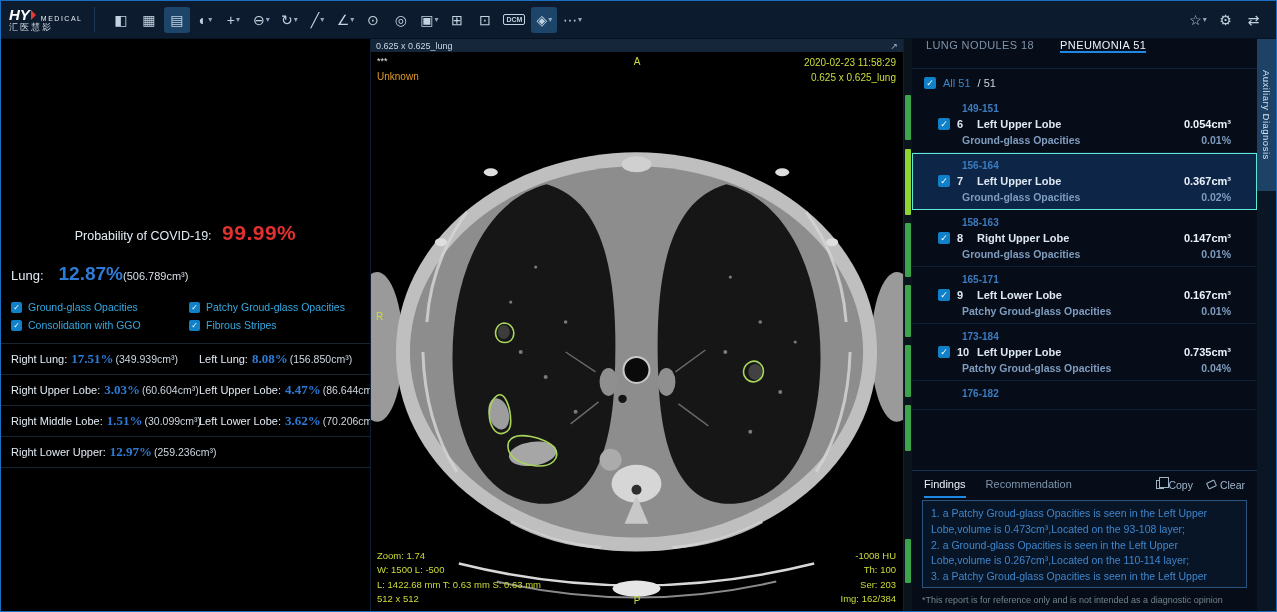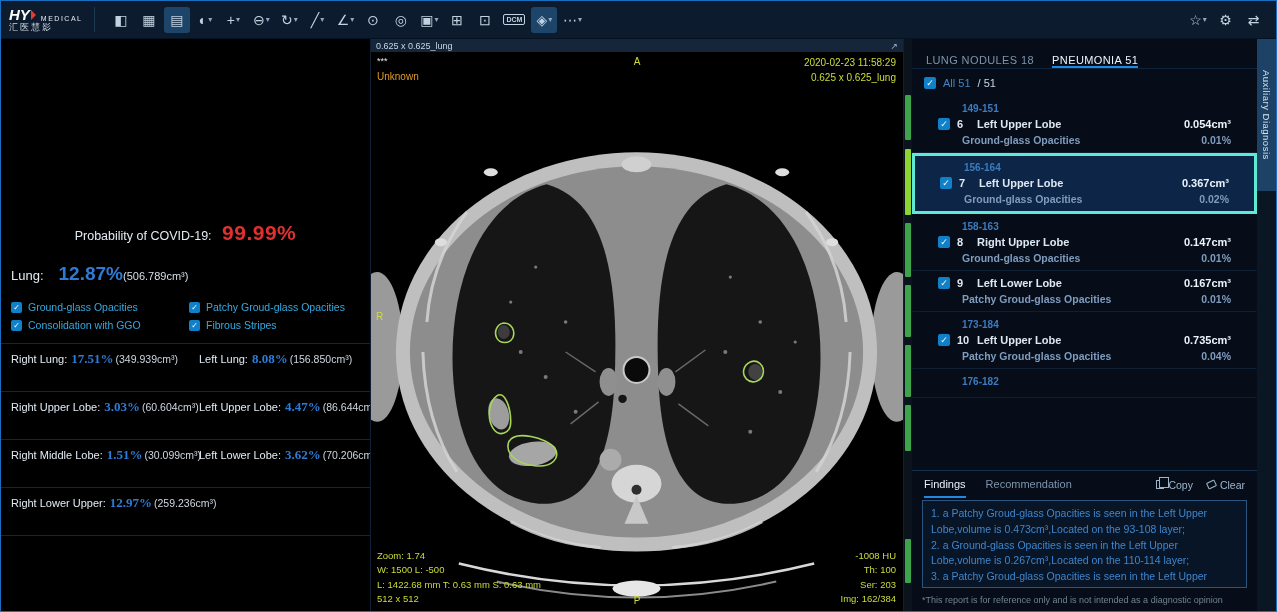--- a/index.html
+++ b/index.html
@@ -42,21 +42,21 @@
   .lung-line { margin:18px 0 0 10px; display:flex; align-items:baseline; }
   .lung-label { font-size:13px; color:#e2ebf4; }
   .lung-percent { font-size:19px; color:#2e7bd6; font-weight:bold; margin-left:15px; }
   .lung-volume { font-size:11px; color:#d7dfe8; }
   .lesion-grid { display:grid; grid-template-columns:178px auto; row-gap:6px; margin:16px 0 12px 10px; }
   .lesion-check { display:flex; align-items:center; gap:6px; font-size:10.5px; color:#35a9e1; cursor:pointer; }
   .cb { width:12px; height:12px; flex:0 0 12px; background:#1080c8; border-radius:2px; color:#fff;
         font-size:9px; line-height:12px; text-align:center; display:inline-block; }
   .lesion-check .cb { width:11px; height:11px; flex-basis:11px; line-height:11px; font-size:8px; }
   .stats { border-top:1px solid #1a242e; }
-  .stat-row { display:grid; grid-template-columns:188px auto; padding:7px 0 24px 10px;
+  .stat-row { display:grid; grid-template-columns:188px auto; padding:7px 0 7px 10px;
               border-bottom:1px solid #1a242e; }
   .stat-cell { display:flex; align-items:baseline; white-space:nowrap; }
   .stat-label { font-size:11px; color:#e2ebf4; margin-right:4px; }
   .stat-percent { font-size:13px; color:#2e7bd6; font-weight:bold; margin-right:2px;font-family:Liberation Serif, serif; }
   .stat-volume { font-size:10.5px; color:#cdd6df; }
 
   
   .viewer { flex:0 0 533px; position:relative; background:#000; border-right:1px solid #0e2133; }
   .viewer-titlebar { height:13px; background:#15263a; display:flex; align-items:center;
                      padding:0 5px; font-size:9px; color:#c8d6e4; }
@@ -74,31 +74,31 @@
   .ov.bl { left:6px; bottom:5px; font-size:9.5px; }
   .ov.br { right:7px; bottom:5px; text-align:right; font-size:9.5px; }
 
   
   .lesion-strip { flex:0 0 8px; background:#0b131d; position:relative; }
   .seg { position:absolute; left:1px; right:1px; background:#3da44c; border-radius:1px; cursor:pointer; }
   .seg.bright { background:#8bd432; }
 
   
   .right-panel { flex:0 0 345px; background:#060d18; display:flex; flex-direction:column; overflow:hidden; }
-  .rp-tabs { flex:0 0 30px; display:flex; align-items:flex-end; gap:18px; padding:0 14px;
+  .rp-tabs { flex:0 0 30px; display:flex; align-items:flex-start; gap:26px; padding:0 14px;
              border-bottom:1px solid #10233a; }
   .rp-tab { display:flex; align-items:center; font-size:11px; color:#7e94ab; letter-spacing:.4px;
             cursor:pointer; border-bottom:2px solid transparent; }
   .rp-tab.active { color:#eef5fc; border-bottom-color:#1e88e5; }
   .all-row { flex:0 0 27px; display:flex; align-items:center; gap:7px; padding:0 12px; cursor:pointer; }
   .all-label { color:#3d85c8; font-size:11px; }
   .all-total { color:#c7d5e3; font-size:11px; }
   .nodule-list { flex:1 1 auto; overflow:hidden; }
   .nodule-item { padding:5px 25px 6px; border:1px solid transparent; border-bottom-color:#0e1f33; cursor:pointer;font-weight:bold; }
-  .nodule-item.selected { border:3px solid #5eead4; background:#0d2547; }
+  .nodule-item.selected { border:1px solid #5eead4; background:#0d2547; }
   .nodule-range { color:#3d7bbf; font-size:10px; margin:1px 0 4px 24px; }
   .nodule-main { display:flex; align-items:center; gap:7px; margin-bottom:4px; }
   .nodule-num { color:#dde8f2; font-size:11px; min-width:13px; }
   .nodule-loc { flex:1; color:#dde8f2; font-size:11px; }
   .nodule-vol { color:#edf3fa; font-size:11px; }
   .nodule-sub { display:flex; margin-left:24px; }
   .nodule-type { flex:1; color:#7f9cbf; font-size:10.5px; }
   .nodule-pct { color:#7f9cbf; font-size:10.5px; }
 
   .findings { flex:0 0 auto; border-top:1px solid #16314e; display:flex; flex-direction:column;margin-top:36px; }
@@ -503,20 +503,21 @@
               <span class="nodule-loc">Right Upper Lobe</span>
               <span class="nodule-vol">0.147cm³</span>
             </div>
             <div class="nodule-sub">
               <span class="nodule-type">Ground-glass Opacities</span>
               <span class="nodule-pct">0.01%</span>
             </div>
           </div>
 
           <div class="nodule-item">
+            <div class="nodule-range">165-171</div>
             <div class="nodule-main">
               <span class="cb">✓</span>
               <span class="nodule-num">9</span>
               <span class="nodule-loc">Left Lower Lobe</span>
               <span class="nodule-vol">0.167cm³</span>
             </div>
             <div class="nodule-sub">
               <span class="nodule-type">Patchy Groud-glass Opacities</span>
               <span class="nodule-pct">0.01%</span>
             </div>

